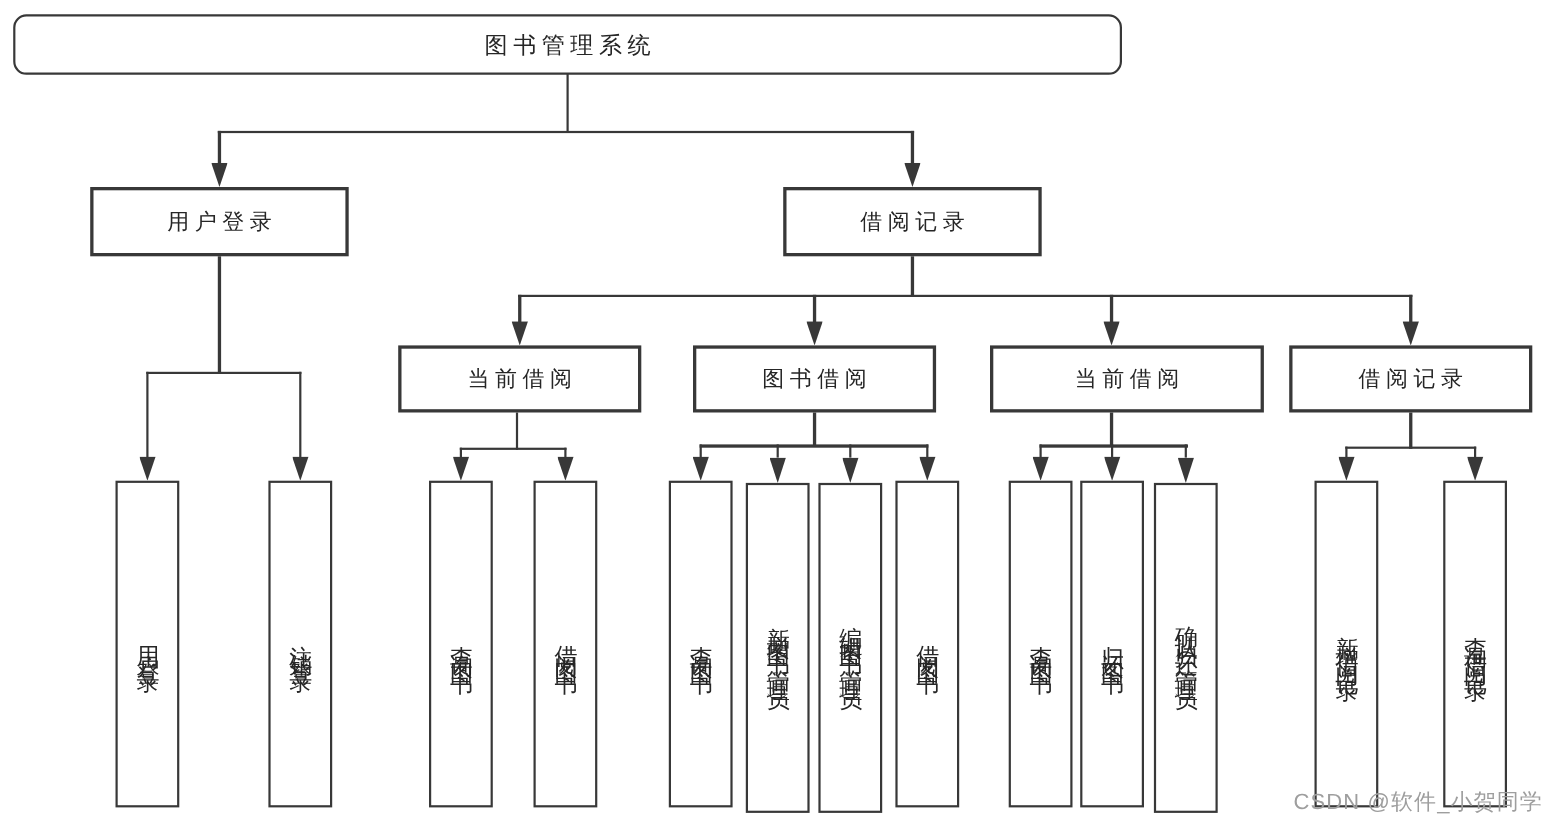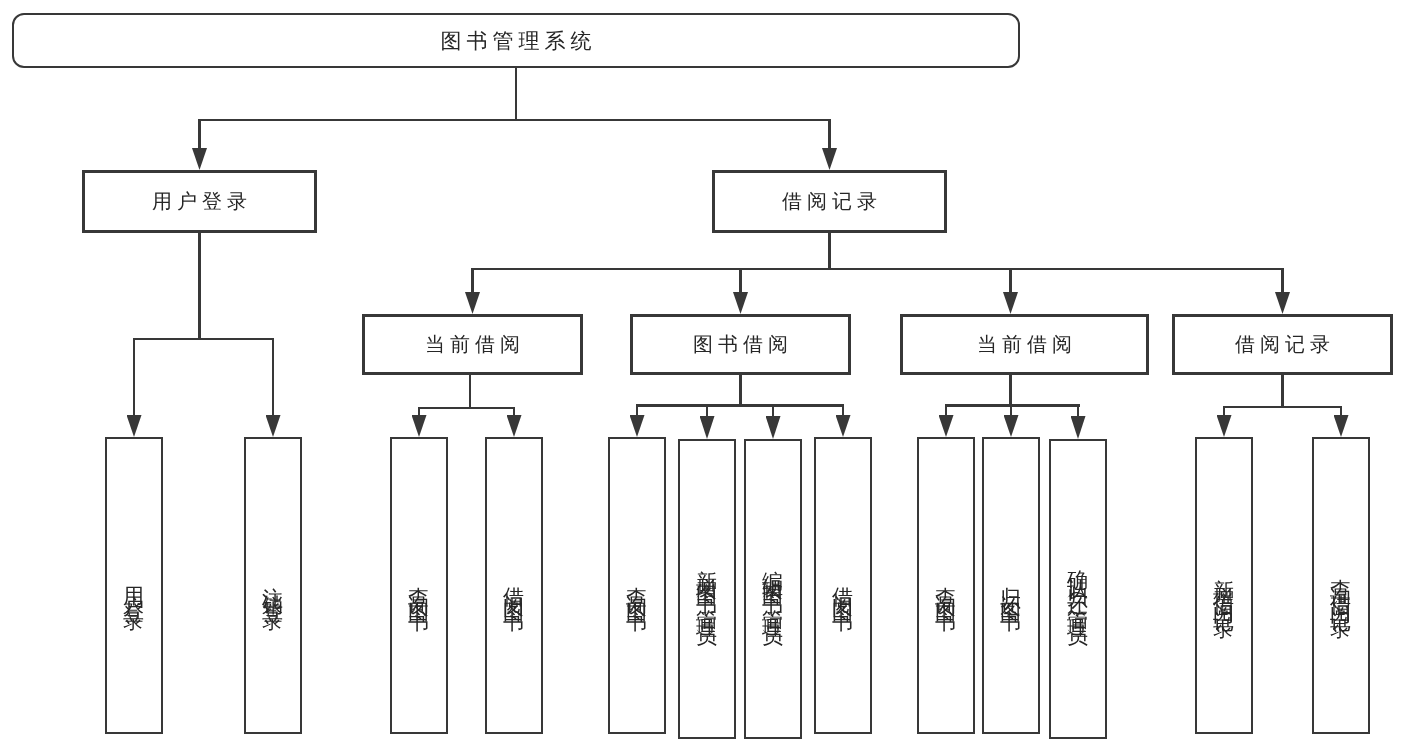--- a/index.html
+++ b/index.html
@@ -163,14 +163,15 @@
     <span class="v-label">确认归还（管理员）</span>
   </div>
 
   <div class="box leaf" style="left:1195px;top:437px;width:58px;height:297px;">
     <span class="v-label">新增借阅记录</span>
   </div>
   <div class="box leaf" style="left:1312px;top:437px;width:58px;height:297px;">
     <span class="v-label">查询借阅记录</span>
   </div>
 
+  <div class="watermark">CSDN @软件_小贺同学</div>
 
 </div>
 
 </body></html>

